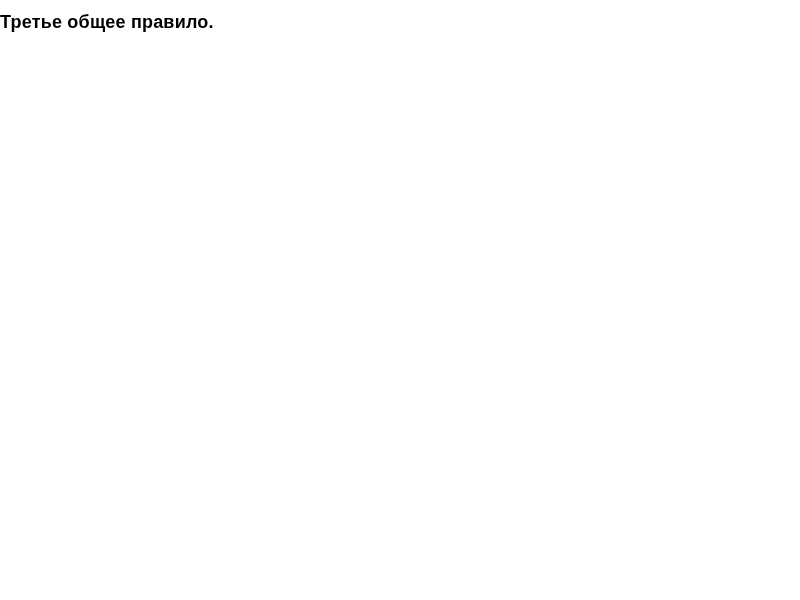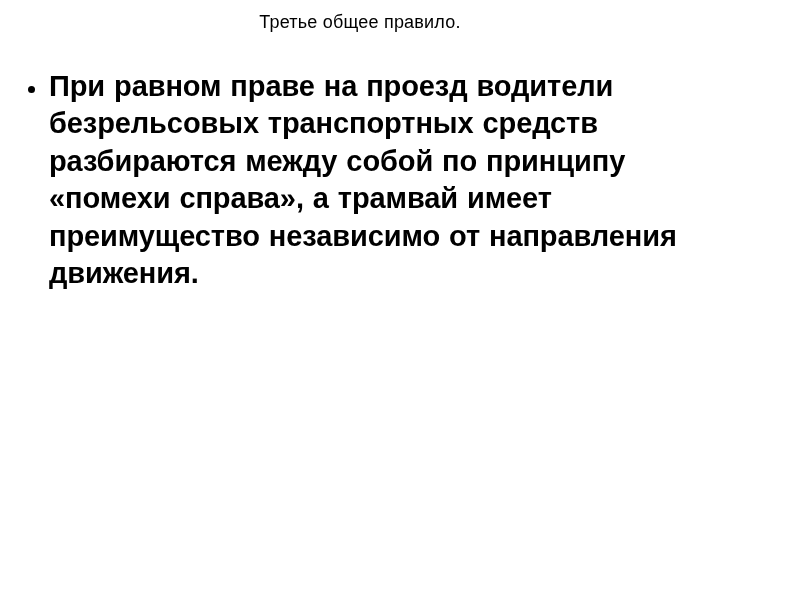--- a/index.html
+++ b/index.html
@@ -18,23 +18,23 @@
     position: relative;
     width: 800px;
     height: 600px;
     box-sizing: border-box;
   }
   .slide-title {
     position: absolute;
     top: 12px;
     left: 0;
     width: 720px;
-    text-align: center;
+    text-align: left;
     font-size: 18px;
-    font-weight: normal;
+    font-weight: bold;
     letter-spacing: 0.2px;
     line-height: 1.2;
   }
   .body-block {
     position: absolute;
     top: 68px;
     left: 28px;
     width: 720px;
   }
   .bullet-item {
@@ -59,20 +59,14 @@
     word-spacing: 1px;
   }
 </style>
 </head>
 <body>
 
 <div class="slide">
 
   <div class="slide-title">Третье общее правило.</div>
 
-  <div class="body-block">
-    <div class="bullet-item">
-      <span class="bullet-dot"></span>
-      <span class="bullet-text">При равном праве на проезд водители безрельсовых транспортных средств разбираются между собой по принципу «помехи справа», а трамвай имеет преимущество независимо от направления движения.</span>
-    </div>
-  </div>
 
 </div>
 
 </body></html>

